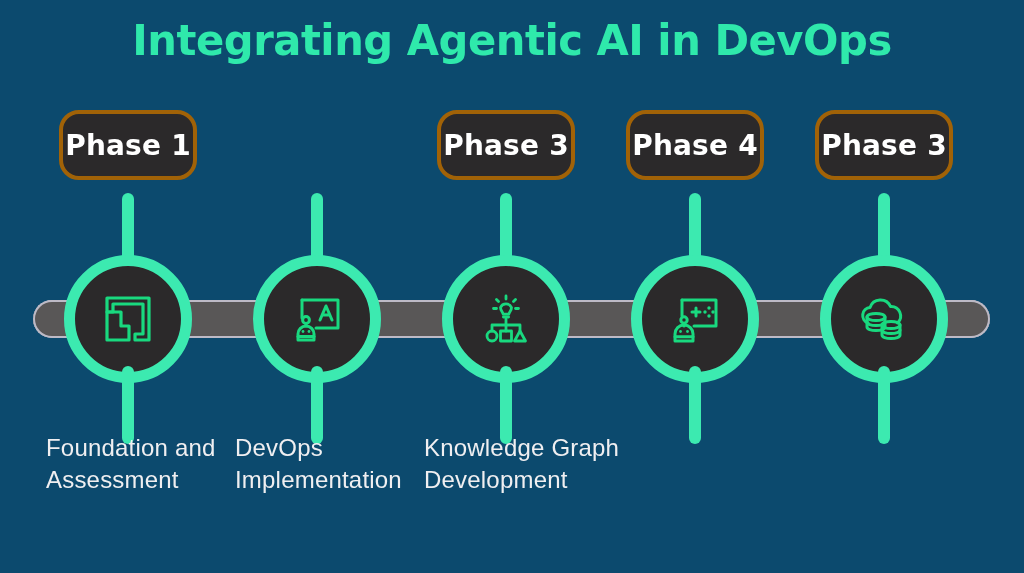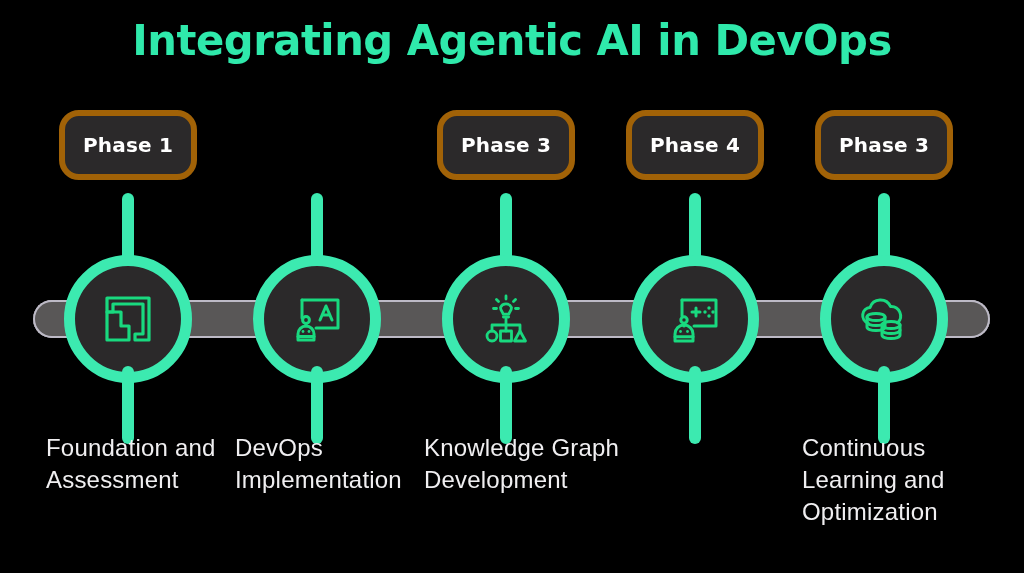--- a/index.html
+++ b/index.html
@@ -7,21 +7,21 @@
     padding: 0;
     background: #232022;
   }
   body {
     font-family: "Liberation Sans", sans-serif;
   }
   #infographic {
     position: relative;
     width: 1024px;
     height: 573px;
-    background: #000000;
+    background: #0c4a6e;
     overflow: hidden;
   }
 
   
   .title {
     position: absolute;
     left: 0;
     top: 14px;
     width: 1024px;
     text-align: center;
@@ -79,31 +79,31 @@
   .stem.top    { top: 193px; height: 80px; }
   .stem.bottom { top: 366px; height: 78px; }
 
   
   .pill {
     position: absolute;
     left: 31px;
     top: 110px;
     width: 138px;
     height: 70px;
-    border: 6px solid #a16207;
+    border: 4px solid #a16207;
     border-radius: 20px;
     background: #2b292a;
     box-sizing: border-box;
     display: flex;
     align-items: center;
     justify-content: center;
     color: #ffffff;
     font-family: "DejaVu Sans", sans-serif;
     font-weight: bold;
-    font-size: 20px;
+    font-size: 28px;
     letter-spacing: 0.2px;
   }
 
   
   .node {
     position: absolute;
     left: 36px;
     top: 255px;
     width: 128px;
     height: 128px;
@@ -236,16 +236,15 @@
           <ellipse cx="21" cy="27" rx="9" ry="3.6"></ellipse>
           <path d="M12 27 v10 c0 2 4 3.6 9 3.6 s9 -1.6 9 -3.6 v-10"></path>
           <path d="M12 32 c0 2 4 3.6 9 3.6 s9 -1.6 9 -3.6"></path>
           <ellipse cx="36" cy="35" rx="9" ry="3.6"></ellipse>
           <path d="M27 35 v10 c0 2 4 3.6 9 3.6 s9 -1.6 9 -3.6 v-10"></path>
           <path d="M27 40 c0 2 4 3.6 9 3.6 s9 -1.6 9 -3.6"></path>
         </svg>
       </span>
     </div>
     <div class="stem bottom"></div>
-    <div class="caption">Continuous Learning and Optimization</div>
   </div>
 
 </div>
 
 </body></html>

